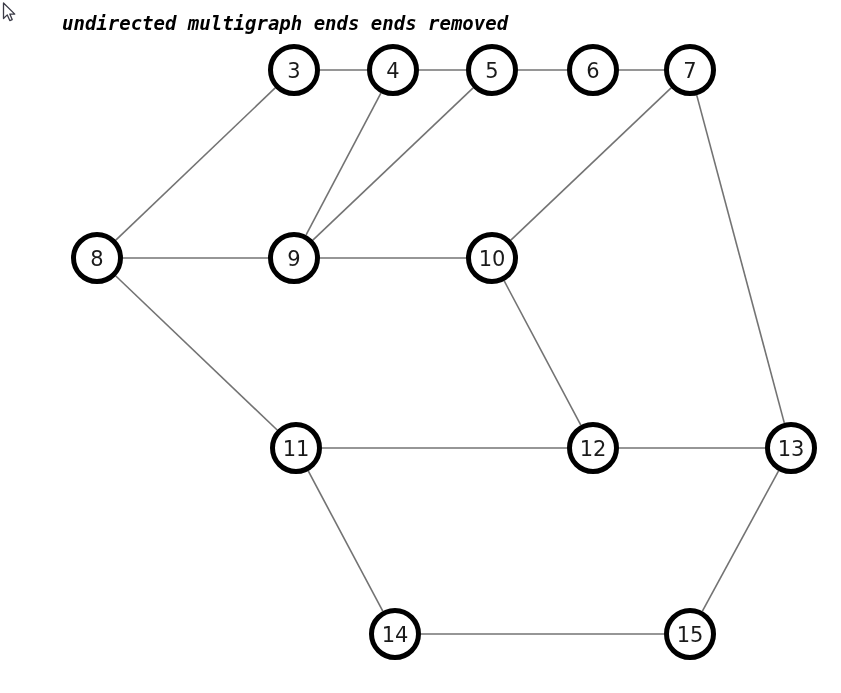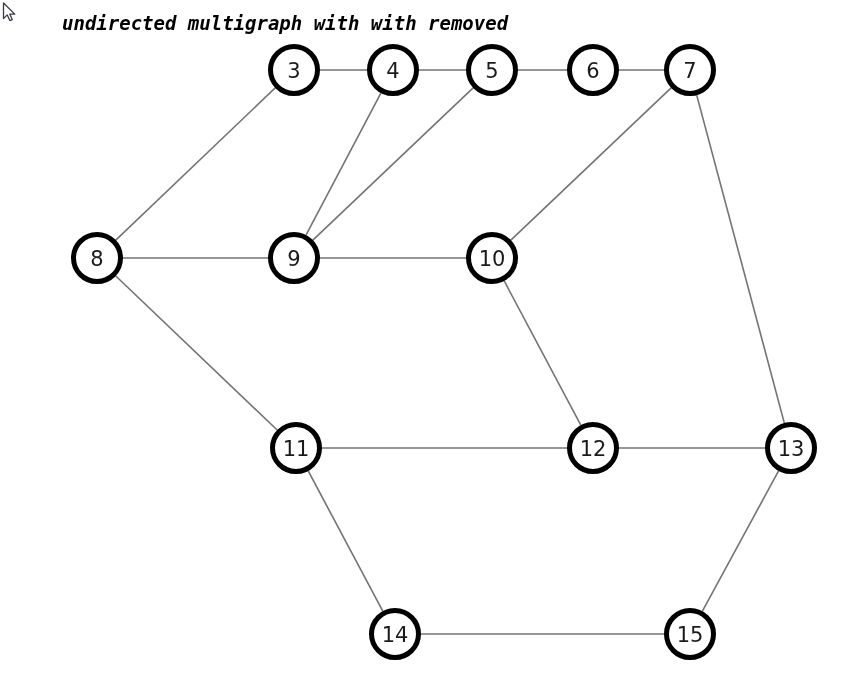--- a/index.html
+++ b/index.html
@@ -63,21 +63,21 @@
     width: 16px;
     height: 22px;
     pointer-events: none;
   }
 </style>
 </head>
 <body>
 
 <div id="app">
 
-  <div id="graph-title">undirected multigraph with with removed</div>
+  <div id="graph-title">undirected multigraph ends ends removed</div>
 
   <svg id="graph-canvas" viewBox="0 0 841 693" xmlns="http://www.w3.org/2000/svg">
     <g id="edge-layer">
         <line x1="320" y1="70" x2="367" y2="70" class="graph-edge"></line>
         <line x1="419" y1="70" x2="466" y2="70" class="graph-edge"></line>
         <line x1="518" y1="70" x2="567" y2="70" class="graph-edge"></line>
         <line x1="619" y1="70" x2="664" y2="70" class="graph-edge"></line>
         <line x1="275.1905883524055" y1="87.95009842511557" x2="115.8094116475945" y2="240.04990157488444" class="graph-edge"></line>
         <line x1="380.88554966304946" y1="93.00521882168388" x2="306.11445033695054" y2="234.99478117831612" class="graph-edge"></line>
         <line x1="473.14526034982583" y1="87.90248007188252" x2="312.85473965017417" y2="240.0975199281175" class="graph-edge"></line>

